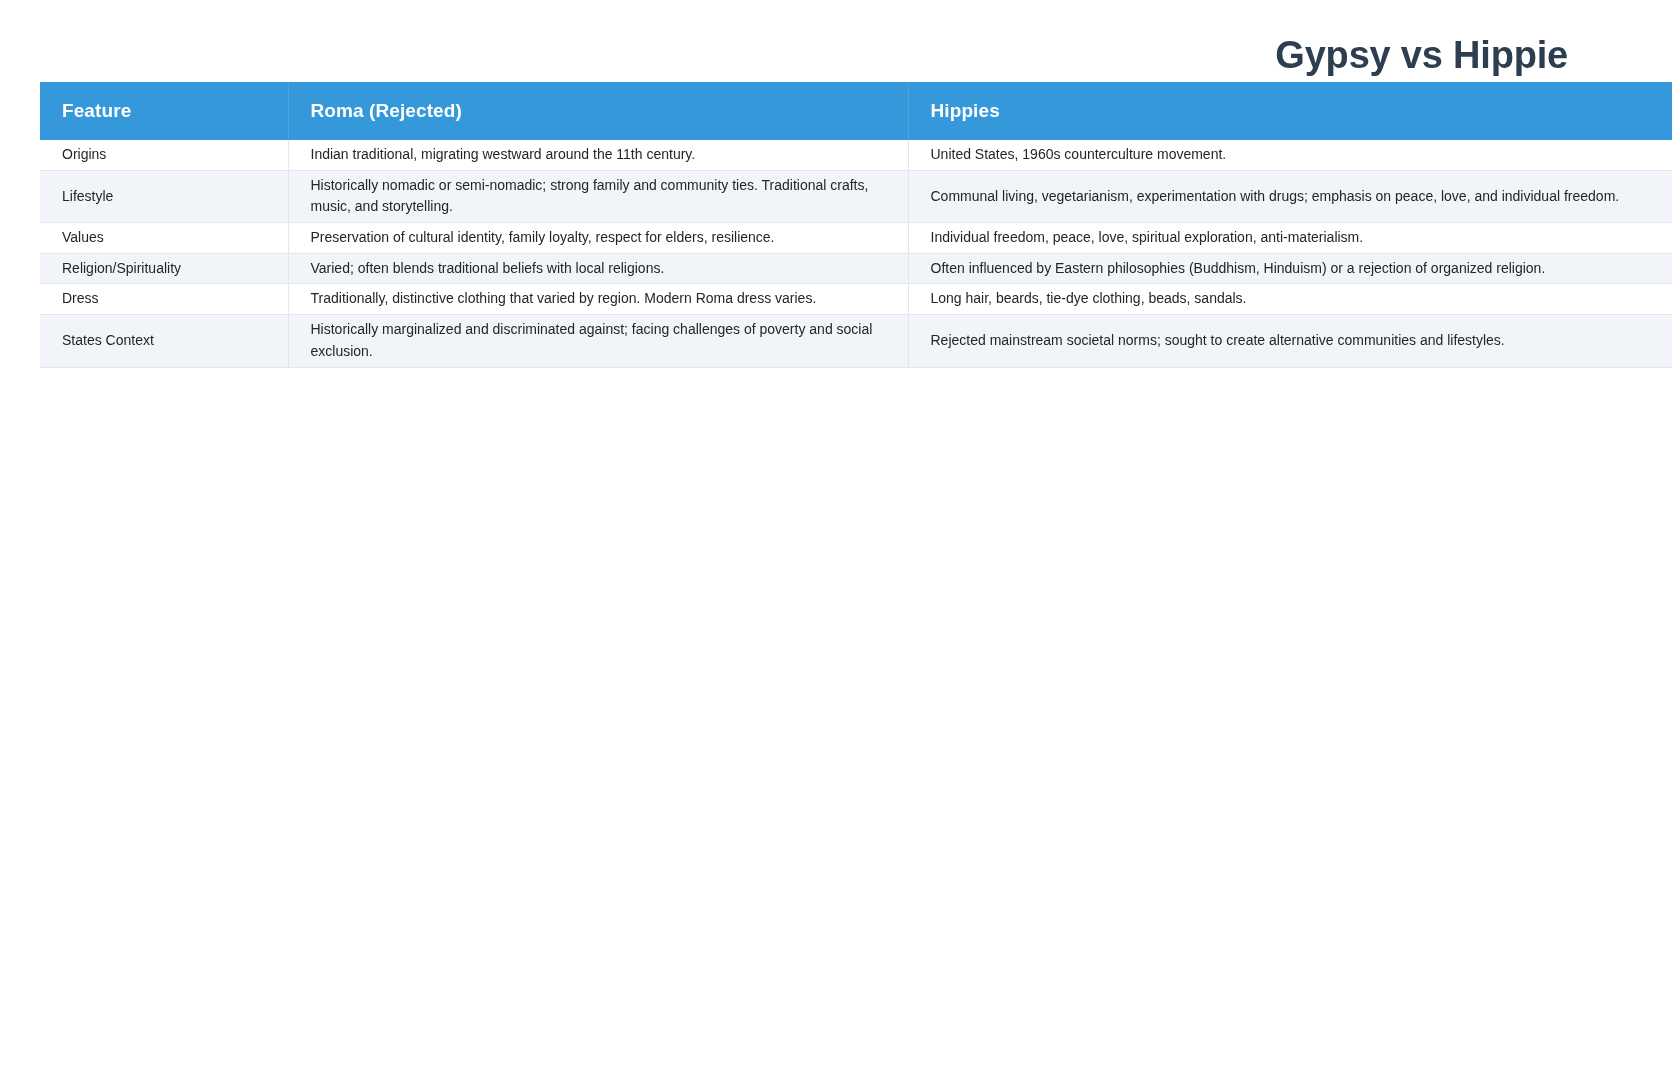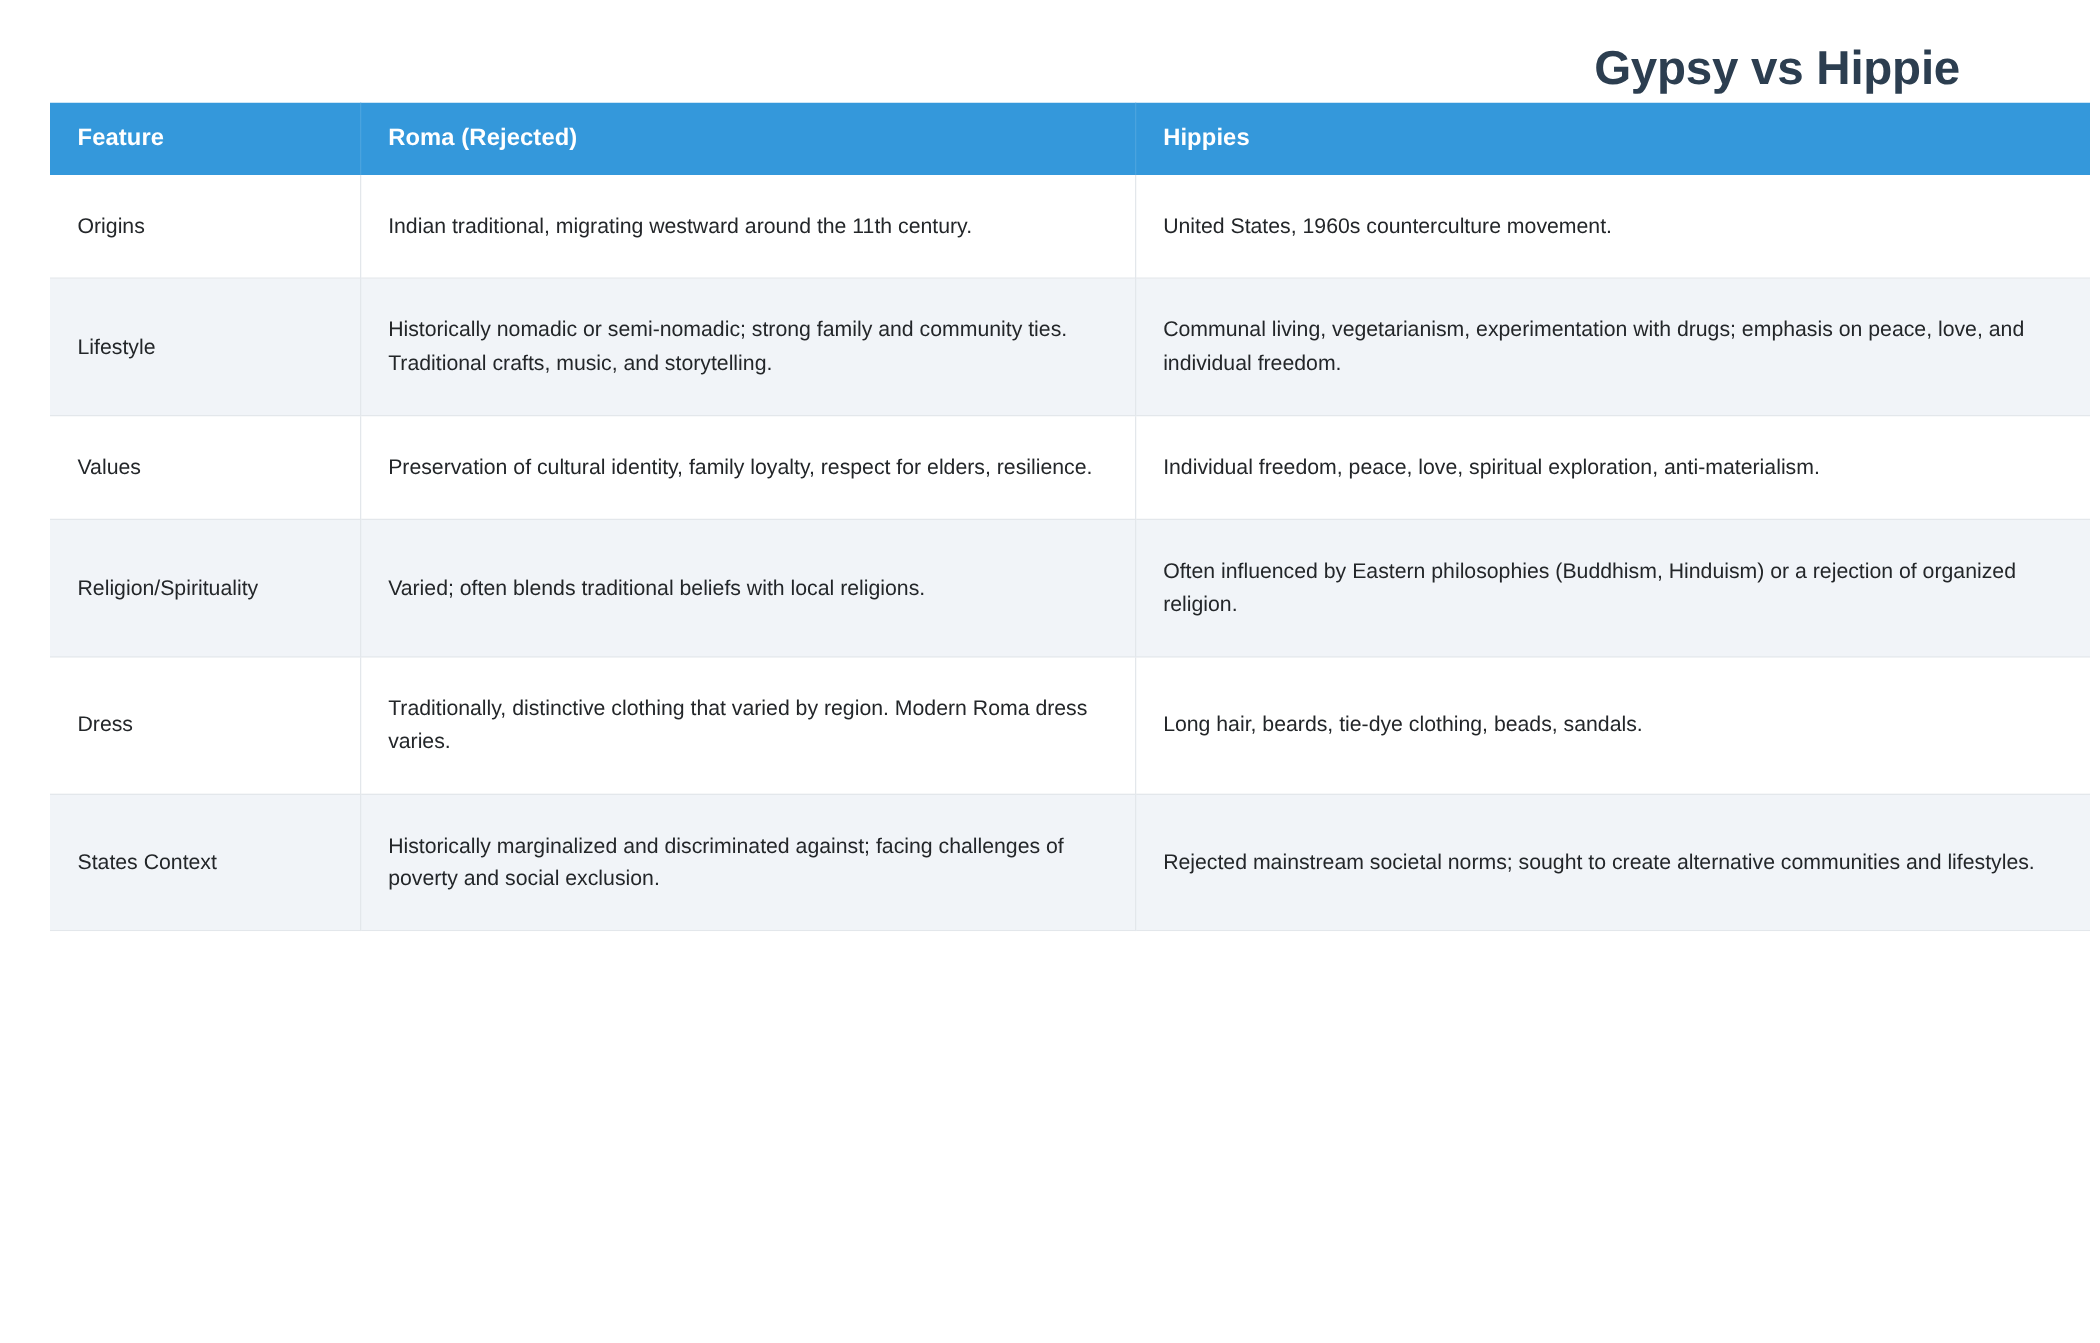--- a/index.html
+++ b/index.html
@@ -60,27 +60,27 @@
     padding: 18px 22px;
     height: 52px;
     vertical-align: middle;
     border-right: 1px solid #4aa3de;
     box-sizing: border-box;
     letter-spacing: 0.1px;
   }
   table.compare thead th:last-child { border-right: none; }
 
   table.compare tbody td {
-    padding: 28px 22px;
+    padding: 4px 22px;
     vertical-align: middle;
     border-bottom: 1px solid #e3e7eb;
     border-right: 1px solid #e3e7eb;
     line-height: 1.55;
     color: #232629;
-    font-size: 17px;
+    font-size: 14px;
     box-sizing: border-box;
     word-wrap: break-word;
   }
   table.compare tbody td:last-child { border-right: none; }
   table.compare tbody tr:nth-child(even) td { background: #f1f4f8; }
   table.compare tbody tr:nth-child(odd)  td { background: #ffffff; }
   table.compare tbody tr:last-child td { border-bottom: 1px solid #e3e7eb; }
 
   td.feature-cell { color: #232629; }
 </style>

